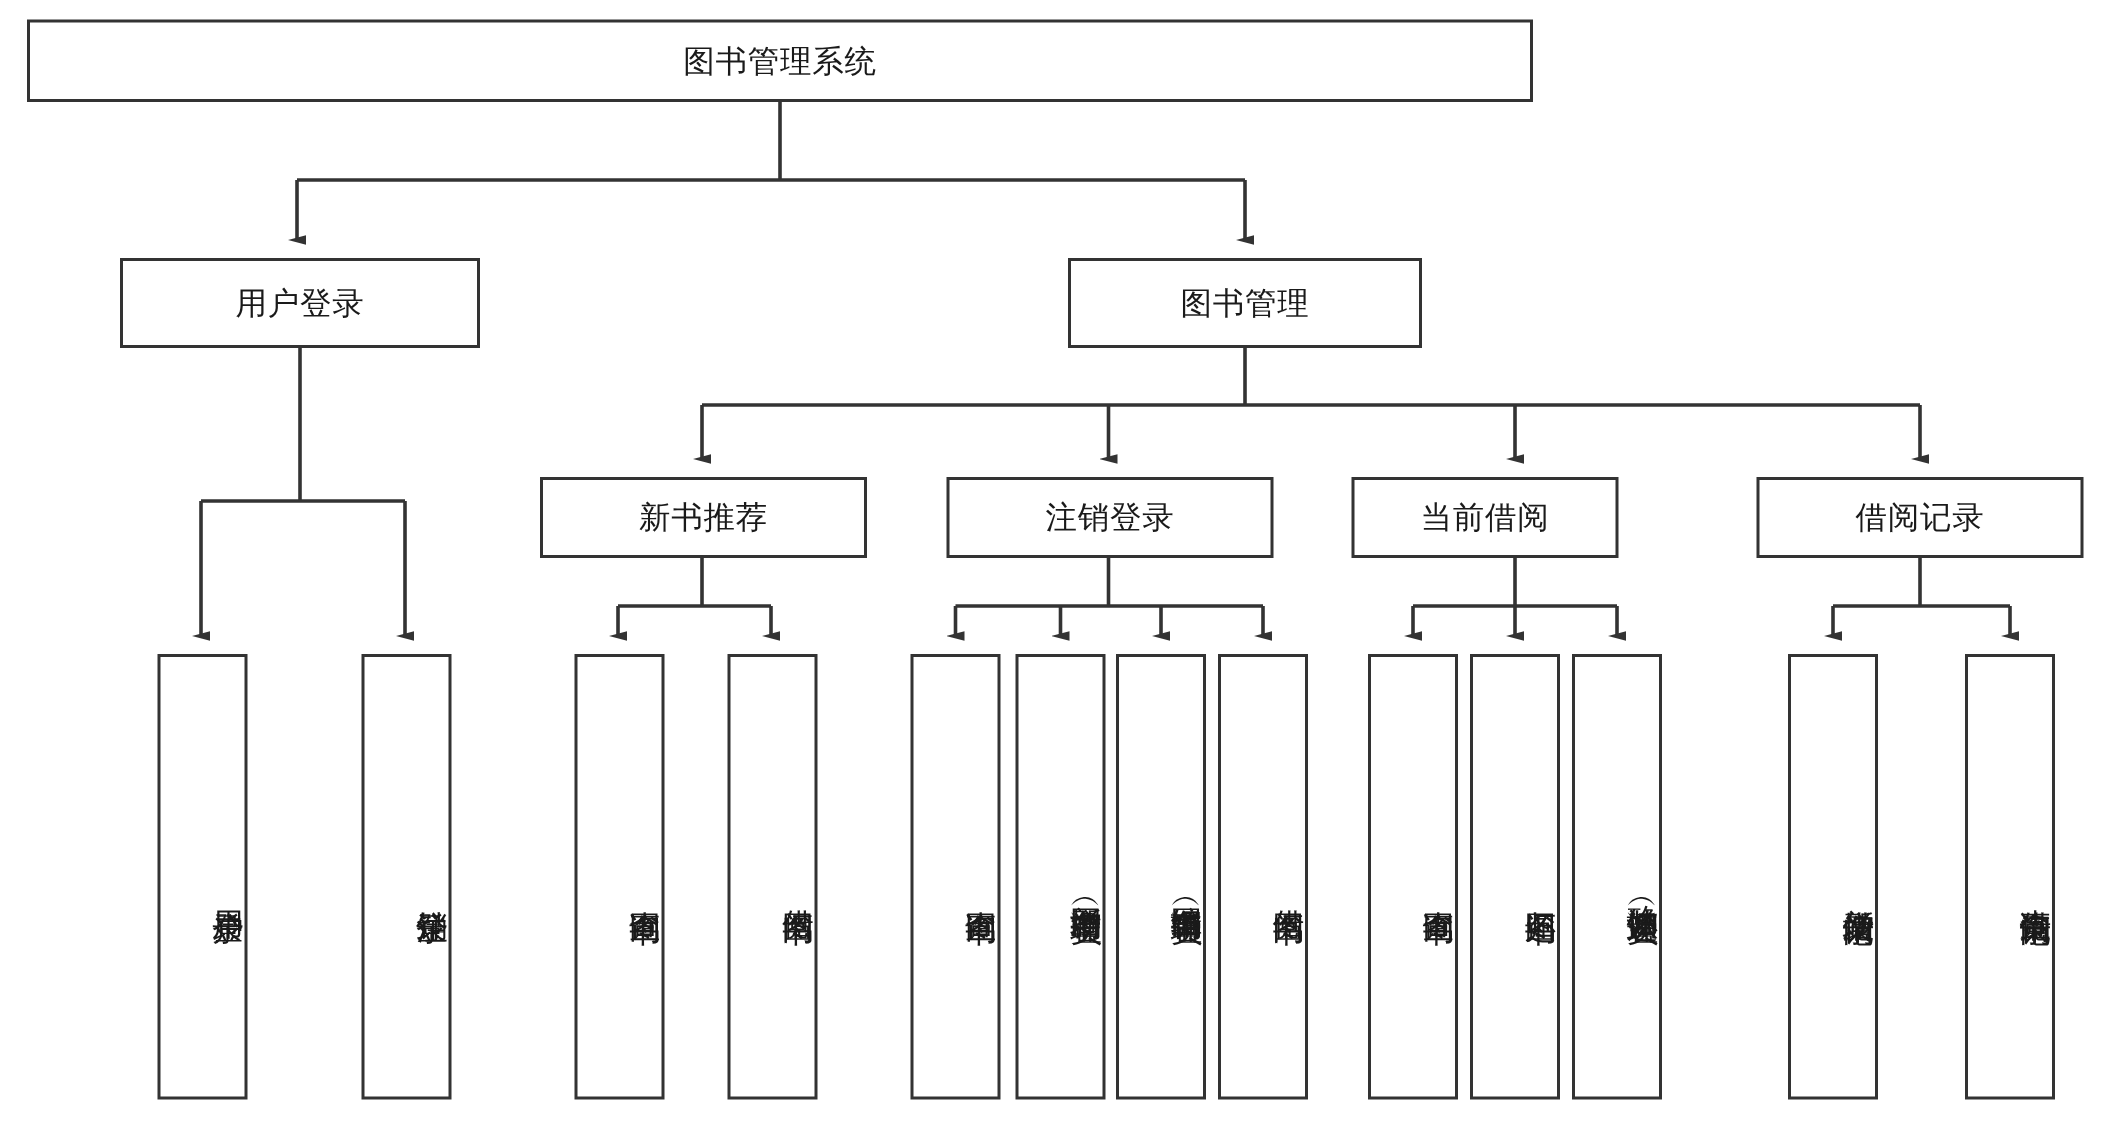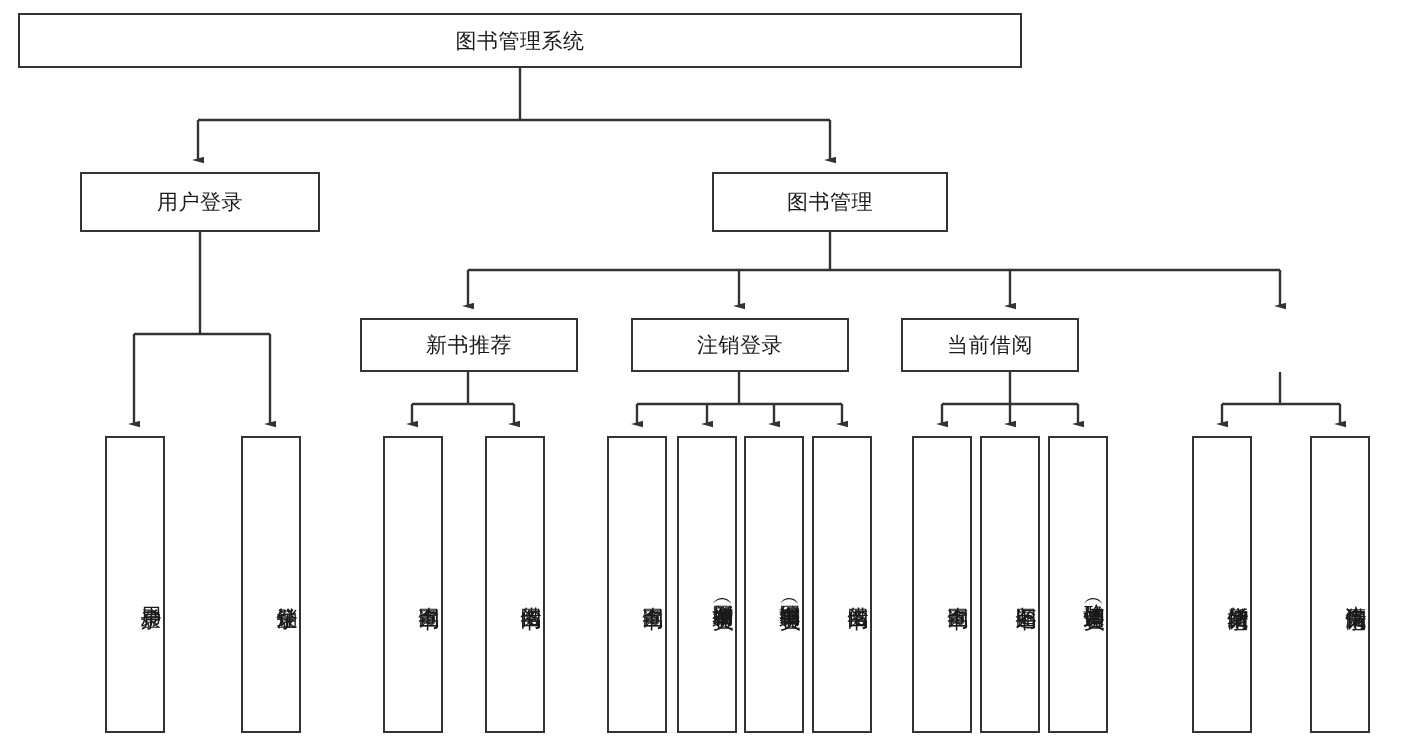--- a/index.html
+++ b/index.html
@@ -132,20 +132,23 @@
 
   <div class="node horiz" style="left:360px; top:318px; width:218px; height:54px;">
     <span class="label">新书推荐</span>
   </div>
   <div class="node horiz" style="left:631px; top:318px; width:218px; height:54px;">
     <span class="label">注销登录</span>
   </div>
   <div class="node horiz" style="left:901px; top:318px; width:178px; height:54px;">
     <span class="label">当前借阅</span>
   </div>
+  <div class="node horiz" style="left:1171px; top:318px; width:218px; height:54px;">
+    <span class="label">借阅记录</span>
+  </div>
 
   <div class="node vert" style="left:105px; top:436px; width:60px; height:297px;">
     <span class="label">用户登录</span>
   </div>
   <div class="node vert" style="left:241px; top:436px; width:60px; height:297px;">
     <span class="label">注销登录</span>
   </div>
 
   <div class="node vert" style="left:383px; top:436px; width:60px; height:297px;">
     <span class="label">查询图书</span>

